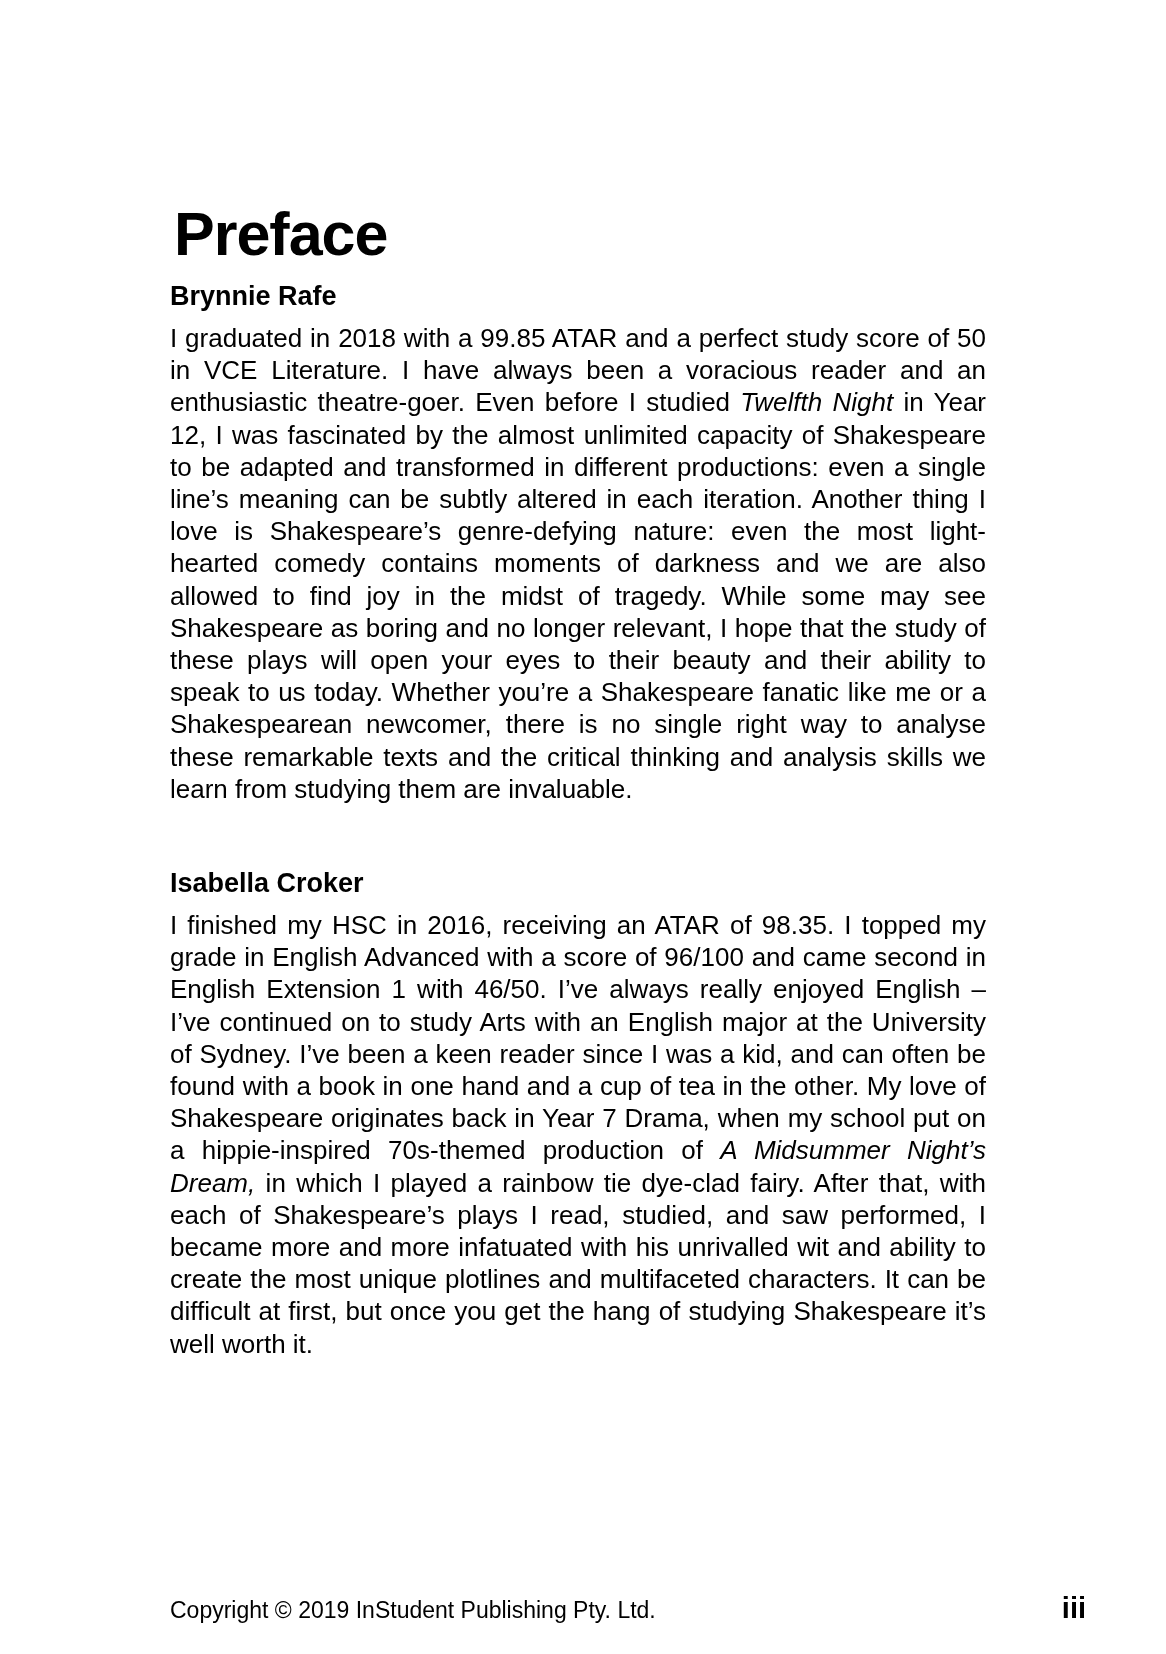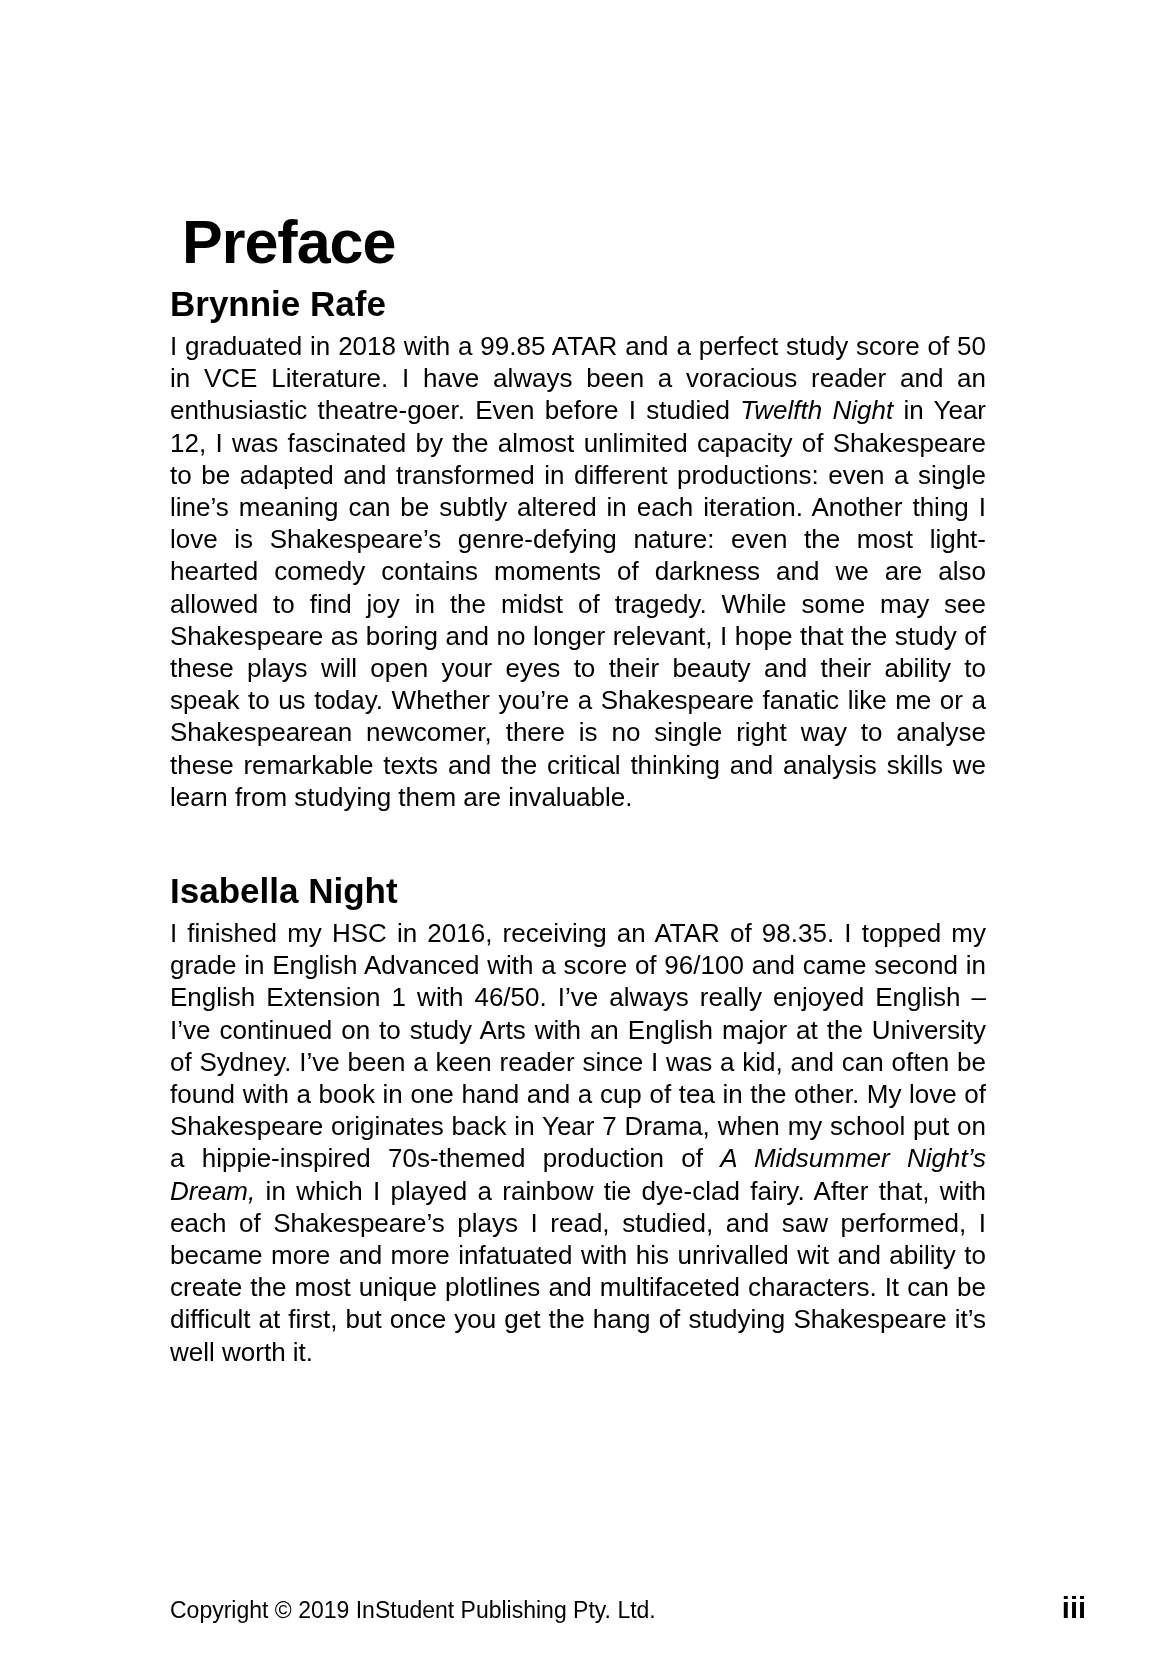--- a/index.html
+++ b/index.html
@@ -21,30 +21,30 @@
     background: #ffffff;
     overflow: hidden;
   }
   .content {
     position: absolute;
     left: 170px;
     top: 0;
     width: 816px;
   }
   .title {
-    margin: 12px;
+    margin: 4px;
     padding-top: 198px;
     font-size: 61px;
     line-height: 64px;
     font-weight: bold;
     letter-spacing: -1px;
   }
   .author-heading {
     margin: 14px 0 10px 0;
-    font-size: 35px;
+    font-size: 27px;
     line-height: 32px;
     font-weight: bold;
   }
   .body-par {
     margin: 0;
     font-size: 26px;
     line-height: 32.2px;
     text-align: justify;
   }
   .body-par em {
@@ -78,21 +78,21 @@
   <div class="content">
 
     <h1 class="title">Preface</h1>
 
     <section class="section-1">
       <h2 class="author-heading">Brynnie Rafe</h2>
       <p class="body-par"><span>I graduated in 2018 with a 99.85 ATAR and a perfect study score of 50 in VCE Literature.  I have always been a voracious reader and an enthusiastic theatre-goer.  Even before I studied </span><em>Twelfth Night</em><span> in Year 12, I was fascinated by the almost unlimited capacity of Shakespeare to be adapted and transformed in different productions: even a single line’s meaning can be subtly altered in each iteration.  Another thing I love is Shakespeare’s genre-defying nature: even the most light-hearted comedy contains moments of darkness and we are also allowed to find joy in the midst of tragedy.  While some may see Shakespeare as boring and no longer relevant, I hope that the study of these plays will open your eyes to their beauty and their ability to speak to us today.  Whether you’re a Shakespeare fanatic like me or a Shakespearean newcomer, there is no single right way to analyse these remarkable texts and the critical thinking and analysis skills we learn from studying them are invaluable.</span></p>
     </section>
 
     <section class="section-2">
-      <h2 class="author-heading">Isabella Night</h2>
+      <h2 class="author-heading">Isabella Croker</h2>
       <p class="body-par"><span>I finished my HSC in 2016, receiving an ATAR of 98.35. I topped my grade in English Advanced with a score of 96/100 and came second in English Extension 1 with 46/50. I’ve always really enjoyed English – I’ve continued on to study Arts with an English major at the University of Sydney.  I’ve been a keen reader since I was a kid, and can often be found with a book in one hand and a cup of tea in the other.  My love of Shakespeare originates back in Year 7 Drama, when my school put on a hippie-inspired 70s-themed production of </span><em>A Midsummer Night’s Dream,</em><span> in which I played a rainbow tie dye-clad fairy.  After that, with each of Shakespeare’s plays I read, studied, and saw performed, I became more and more infatuated with his unrivalled wit and ability to create the most unique plotlines and multifaceted characters.  It can be difficult at first, but once you get the hang of studying Shakespeare it’s well worth it.</span></p>
     </section>
 
   </div>
 
   <div class="footer-copyright">Copyright © 2019 InStudent Publishing Pty. Ltd.</div>
 
   <div class="footer-pagenum">iii</div>
 
 </div>

